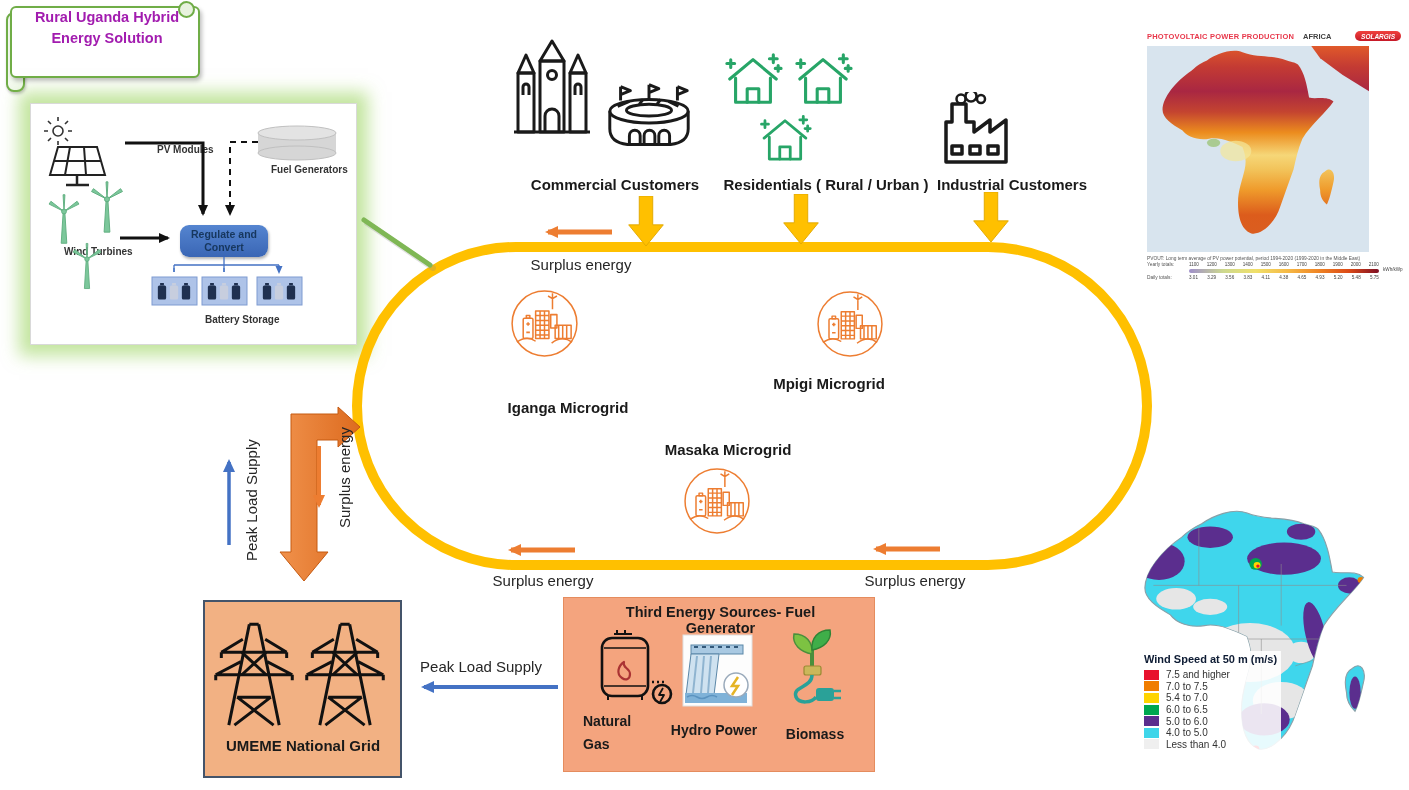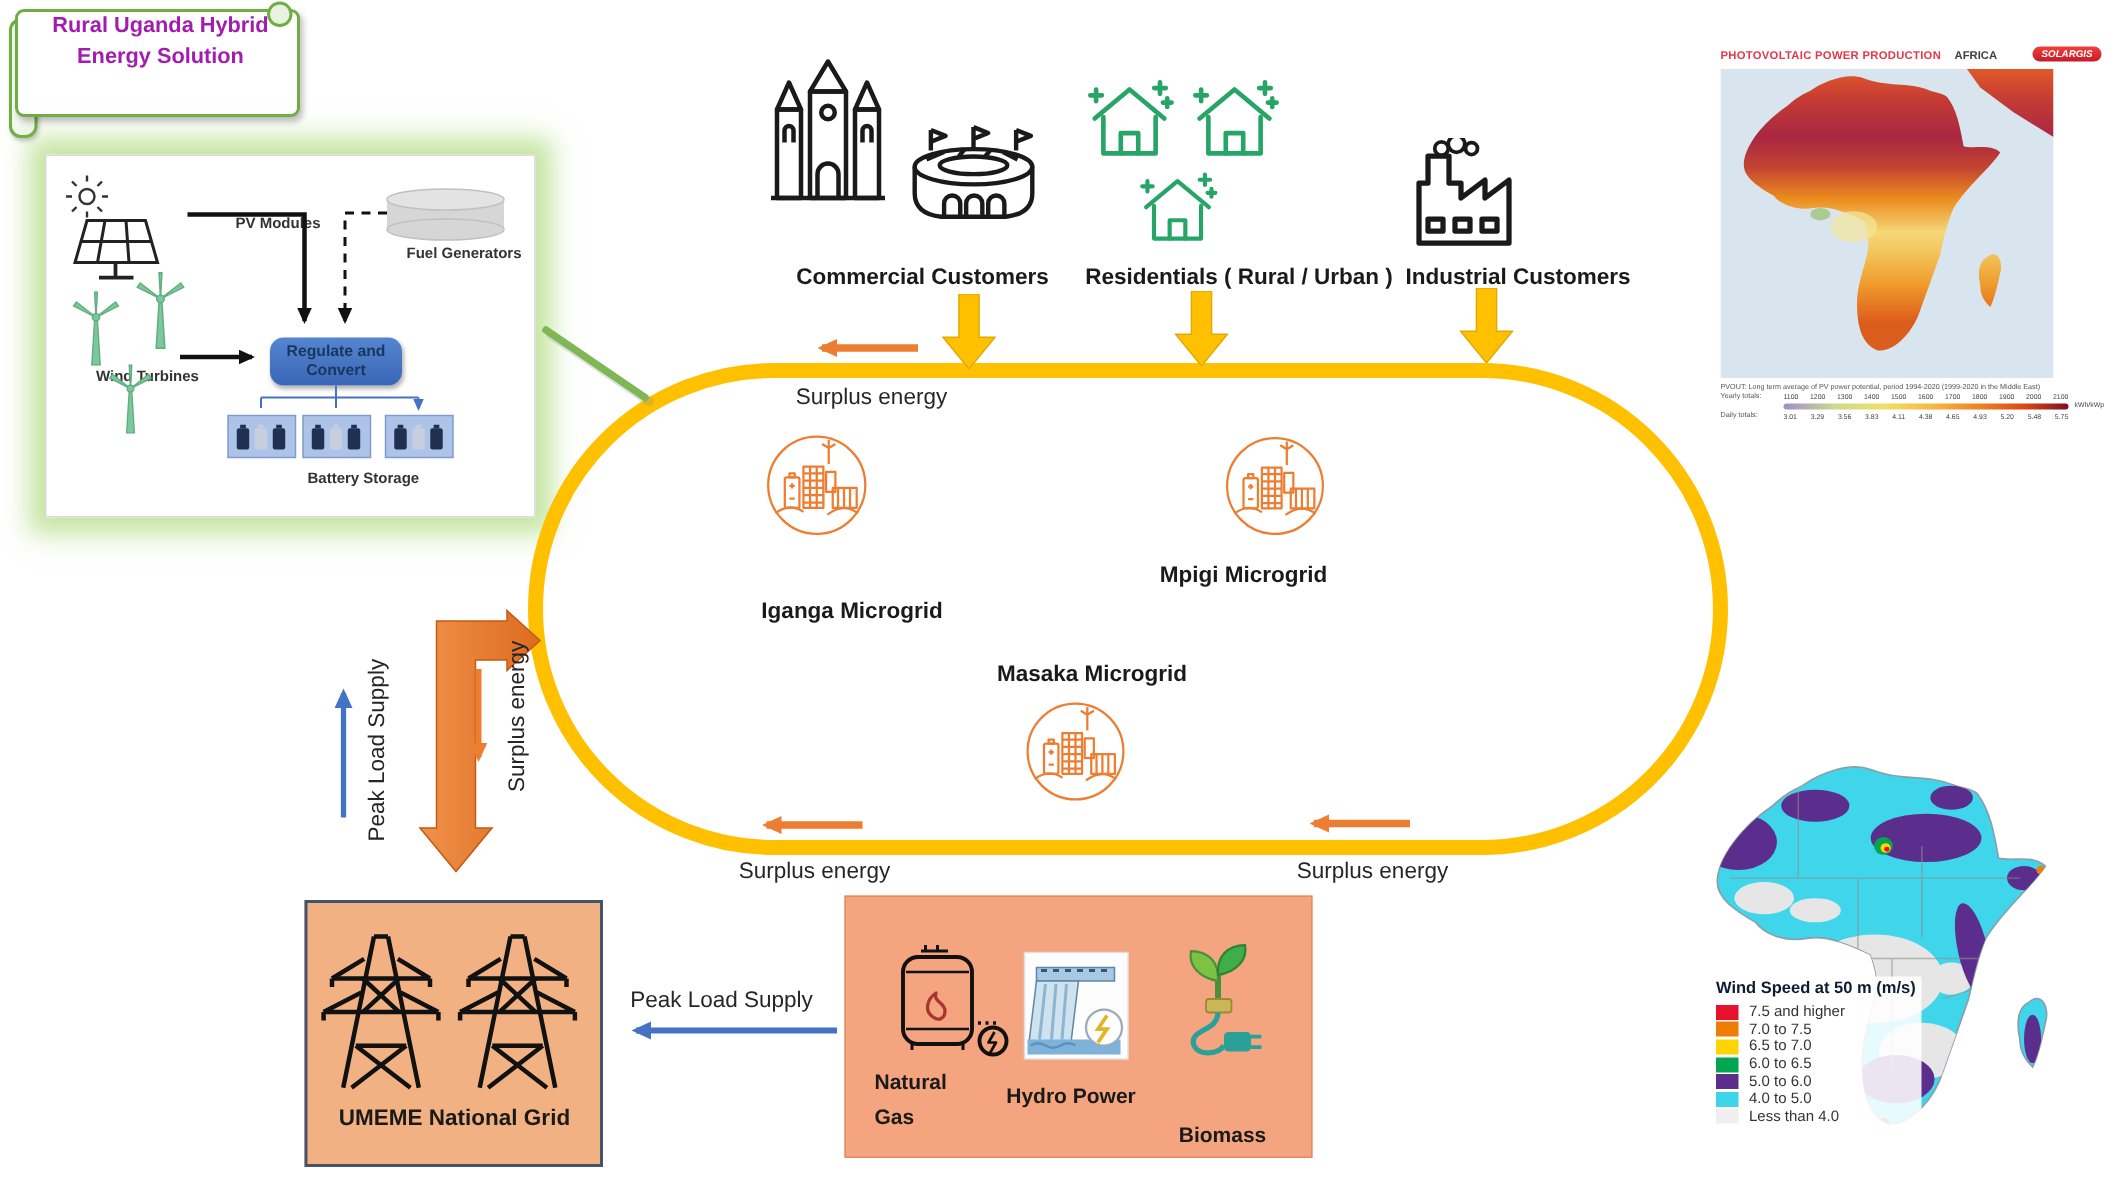--- a/index.html
+++ b/index.html
@@ -338,23 +338,24 @@
   <div class="lbl" style="left:568px;top:369px;margin-top:30px;">Iganga Microgrid</div>
   <div class="lbl" style="left:805px;top:375px;margin-left:24px;">Mpigi Microgrid</div>
   <div class="lbl" style="left:728px;top:441px;">Masaka Microgrid</div>
 
   <div class="lbl-vert" style="left:243px;top:443px;height:118px;">Peak Load Supply</div>
   <div class="lbl-vert" style="left:336px;top:424px;height:104px;">Surplus energy</div>
 
   <div class="lbl" style="left:303px;top:737px;">UMEME National Grid</div>
   <div class="lbl-reg" style="left:481px;top:658px;">Peak Load Supply</div>
 
+  <div class="fuel-lbl" style="left:598px;top:604px;font-size:14.5px;width:245px;text-align:center;">Third Energy Sources- Fuel Generator</div>
   <div class="fuel-lbl" style="left:583px;top:710px;width:64px;line-height:1.65;">Natural Gas</div>
   <div class="fuel-lbl" style="left:714px;top:722px;transform:translateX(-50%);">Hydro Power</div>
-  <div class="fuel-lbl" style="left:815px;top:748px;transform:translateX(-50%);">Biomass</div>
+  <div class="fuel-lbl" style="left:815px;top:726px;transform:translateX(-50%);">Biomass</div>
 
   <div id="solar-panel">
     <div id="solar-header">
       <span id="solar-title">PHOTOVOLTAIC POWER PRODUCTION</span><span id="solar-region">AFRICA</span>
       <span id="solar-badge">SOLARGIS</span>
     </div>
     <svg id="solar-svg" width="222" height="206" viewBox="0 0 100 100" preserveAspectRatio="none">
       <rect x="0" y="0" width="100" height="100" fill="#d8e4ee"></rect>
       <polygon points="74,0 100,0 100,22 88,14 78,6" fill="url(#pvGrad)"></polygon>
       <use href="#africaPath" fill="url(#pvGrad)"></use>
@@ -429,21 +430,21 @@
           <div class="wl-row">
             <span class="wl-swatch" style="background: rgb(232, 17, 45);"></span>
             <span class="wl-label">7.5 and higher</span>
           </div>
           <div class="wl-row">
             <span class="wl-swatch" style="background: rgb(240, 125, 0);"></span>
             <span class="wl-label">7.0 to 7.5</span>
           </div>
           <div class="wl-row">
             <span class="wl-swatch" style="background: rgb(255, 212, 0);"></span>
-            <span class="wl-label">6.5 to 7.0</span>
+            <span class="wl-label">5.4 to 7.0</span>
           </div>
           <div class="wl-row">
             <span class="wl-swatch" style="background: rgb(0, 166, 80);"></span>
             <span class="wl-label">6.0 to 6.5</span>
           </div>
           <div class="wl-row">
             <span class="wl-swatch" style="background: rgb(91, 46, 142);"></span>
             <span class="wl-label">5.0 to 6.0</span>
           </div>
           <div class="wl-row">

